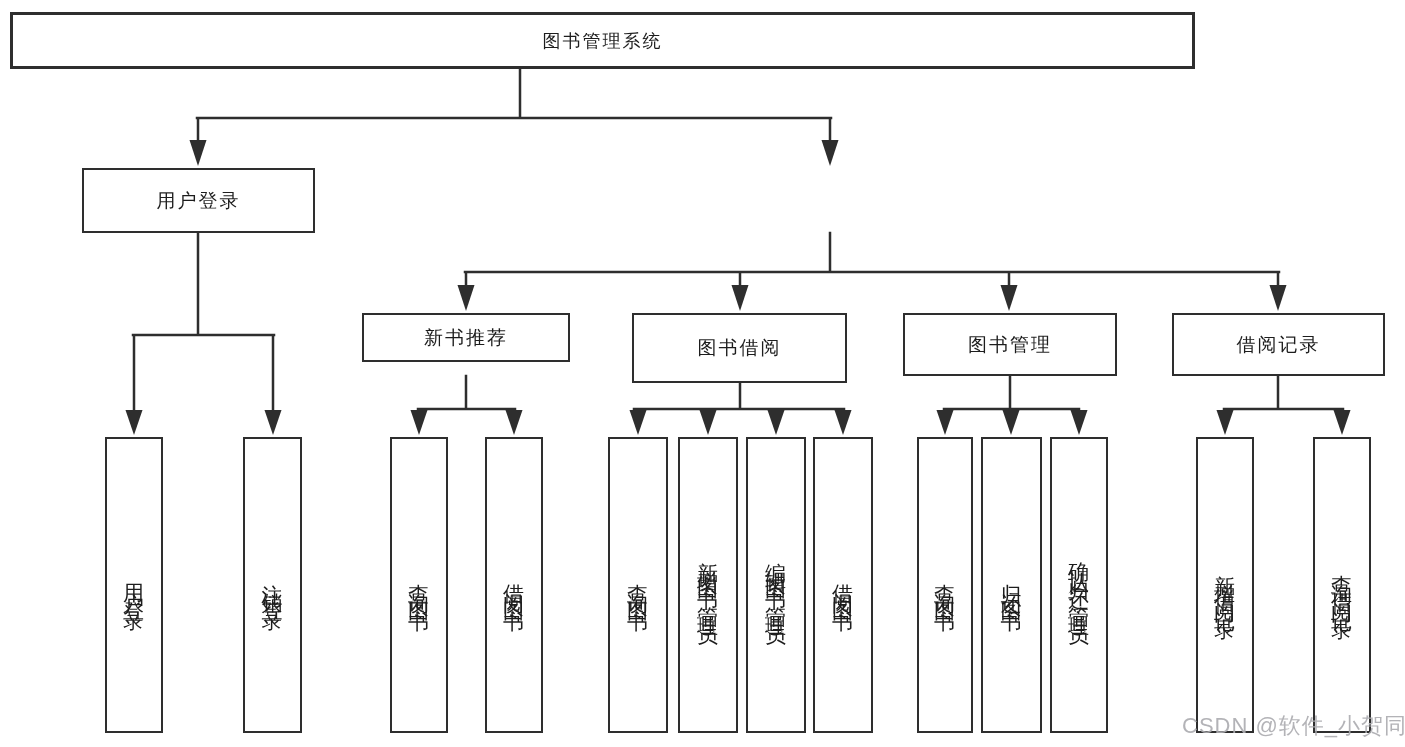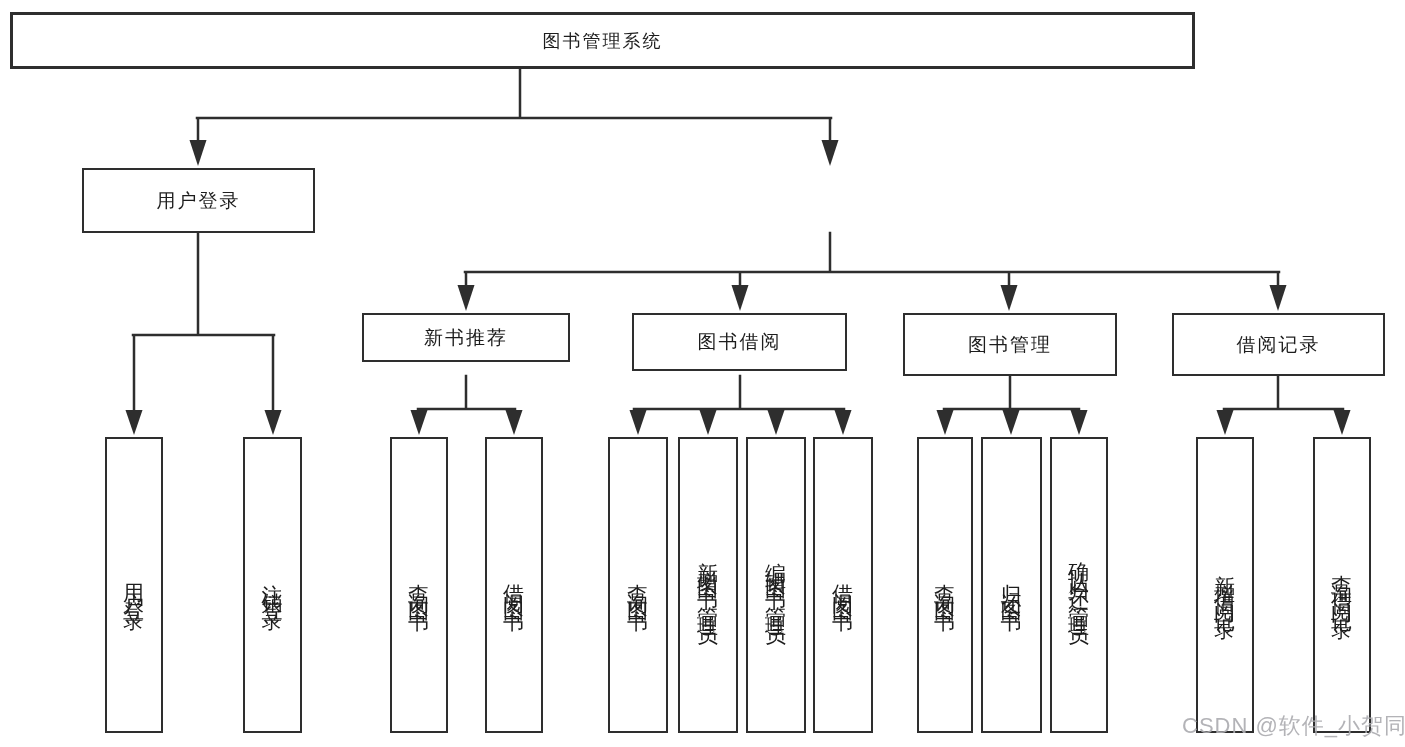--- a/index.html
+++ b/index.html
@@ -100,21 +100,21 @@
       <polygon points="1216.5,410 1233.5,410 1225,435"></polygon>
       <polygon points="1333.5,410 1350.5,410 1342,435"></polygon>
     </g>
   </svg>
 
   <div class="hbox root" style="left:10px; top:12px; width:1185px; height:57px;">图书管理系统</div>
 
   <div class="hbox" style="left:82px; top:168px; width:233px; height:65px;">用户登录</div>
 
   <div class="hbox" style="left:362px; top:313px; width:208px; height:49px;">新书推荐</div>
-  <div class="hbox" style="left:632px; top:313px; width:215px; height:58px;">图书借阅</div>
+  <div class="hbox" style="left:632px; top:313px; width:215px; height:70px;">图书借阅</div>
   <div class="hbox" style="left:903px; top:313px; width:214px; height:63px;">图书管理</div>
   <div class="hbox" style="left:1172px; top:313px; width:213px; height:63px;">借阅记录</div>
 
   <div class="leaf" style="left:105px; width:58px;">用户登录</div>
   <div class="leaf" style="left:243px; width:59px;">注销登录</div>
 
   <div class="leaf" style="left:390px; width:58px;">查询图书</div>
   <div class="leaf" style="left:485px; width:58px;">借阅图书</div>
 
   <div class="leaf" style="left:608px; width:60px;">查询图书</div>

